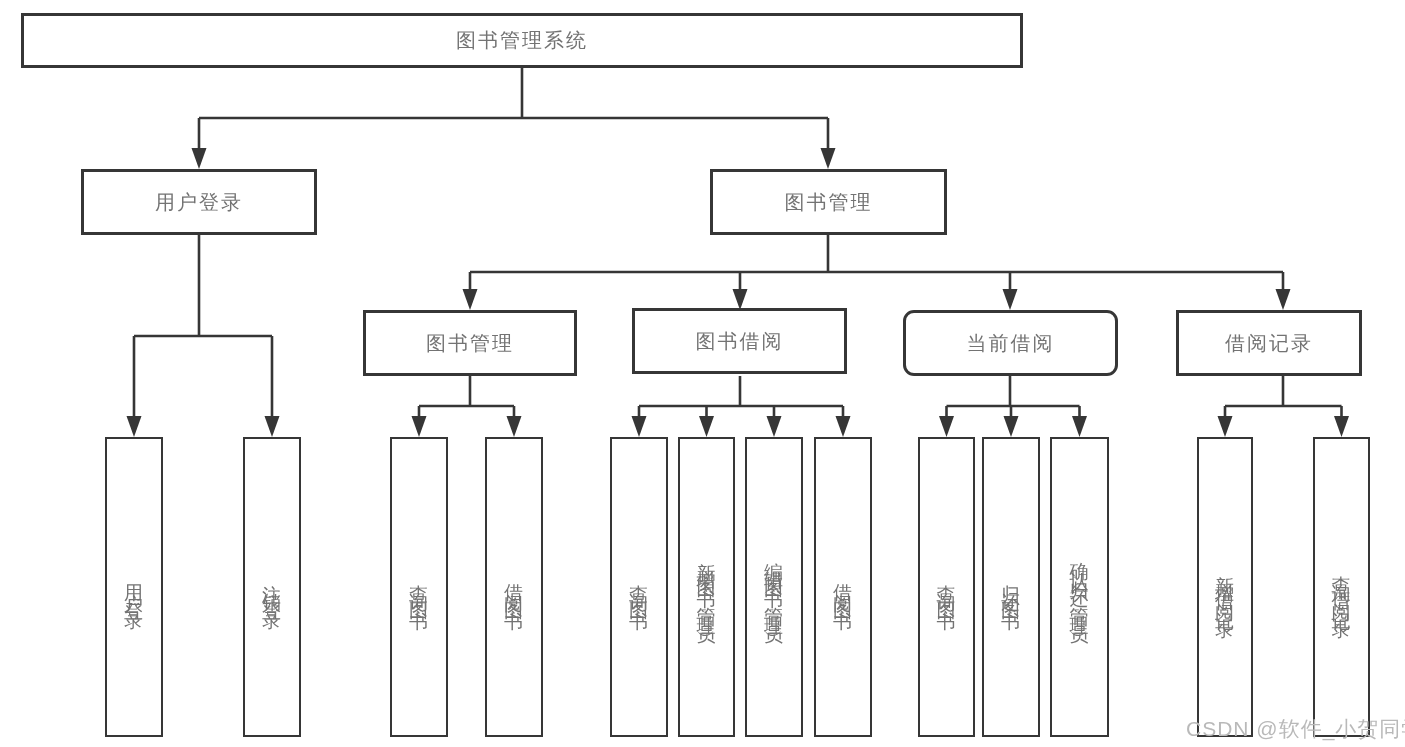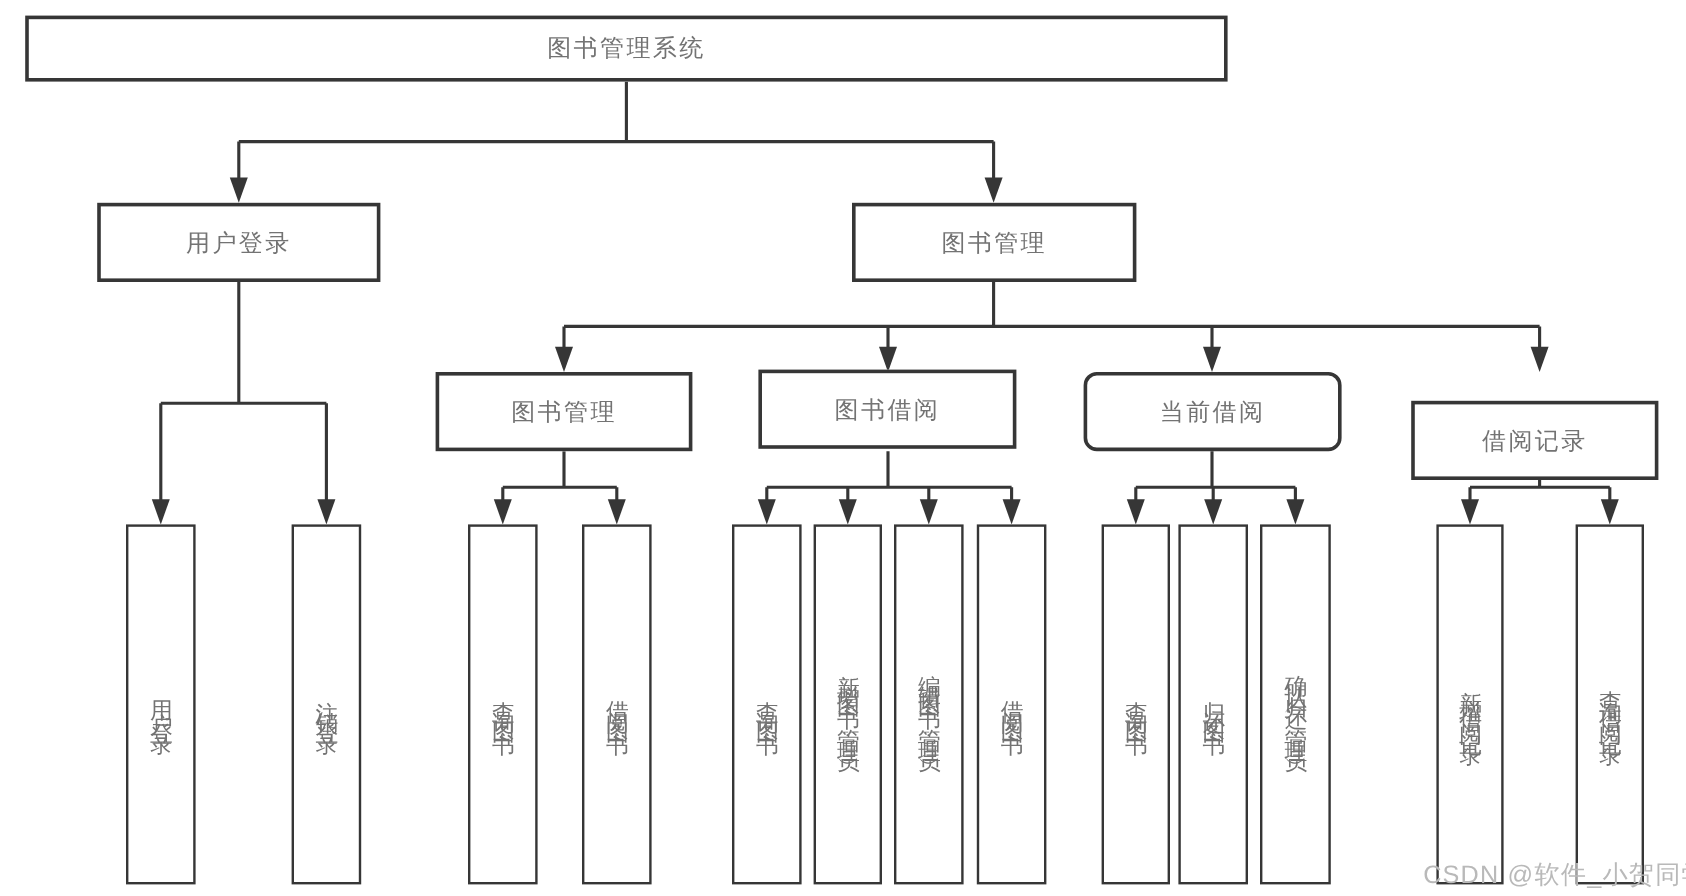--- a/index.html
+++ b/index.html
@@ -84,21 +84,21 @@
 
   <div class="node" style="left:363px;top:310px;width:214px;height:66px;">
     <span>图书管理</span>
   </div>
   <div class="node" style="left:632px;top:308px;width:215px;height:66px;">
     <span>图书借阅</span>
   </div>
   <div class="node" style="left:903px;top:310px;width:215px;height:66px;border-radius:11px;">
     <span>当前借阅</span>
   </div>
-  <div class="node" style="left:1176px;top:310px;width:206px;height:66px;margin-top:24px;">
+  <div class="node" style="left:1176px;top:310px;width:186px;height:66px;">
     <span>借阅记录</span>
   </div>
 
   <div class="node leaf" style="left:105px;top:437px;width:58px;height:300px;">
     <span class="vtext">用户登录</span>
   </div>
   <div class="node leaf" style="left:243px;top:437px;width:58px;height:300px;">
     <span class="vtext">注销登录</span>
   </div>
 

